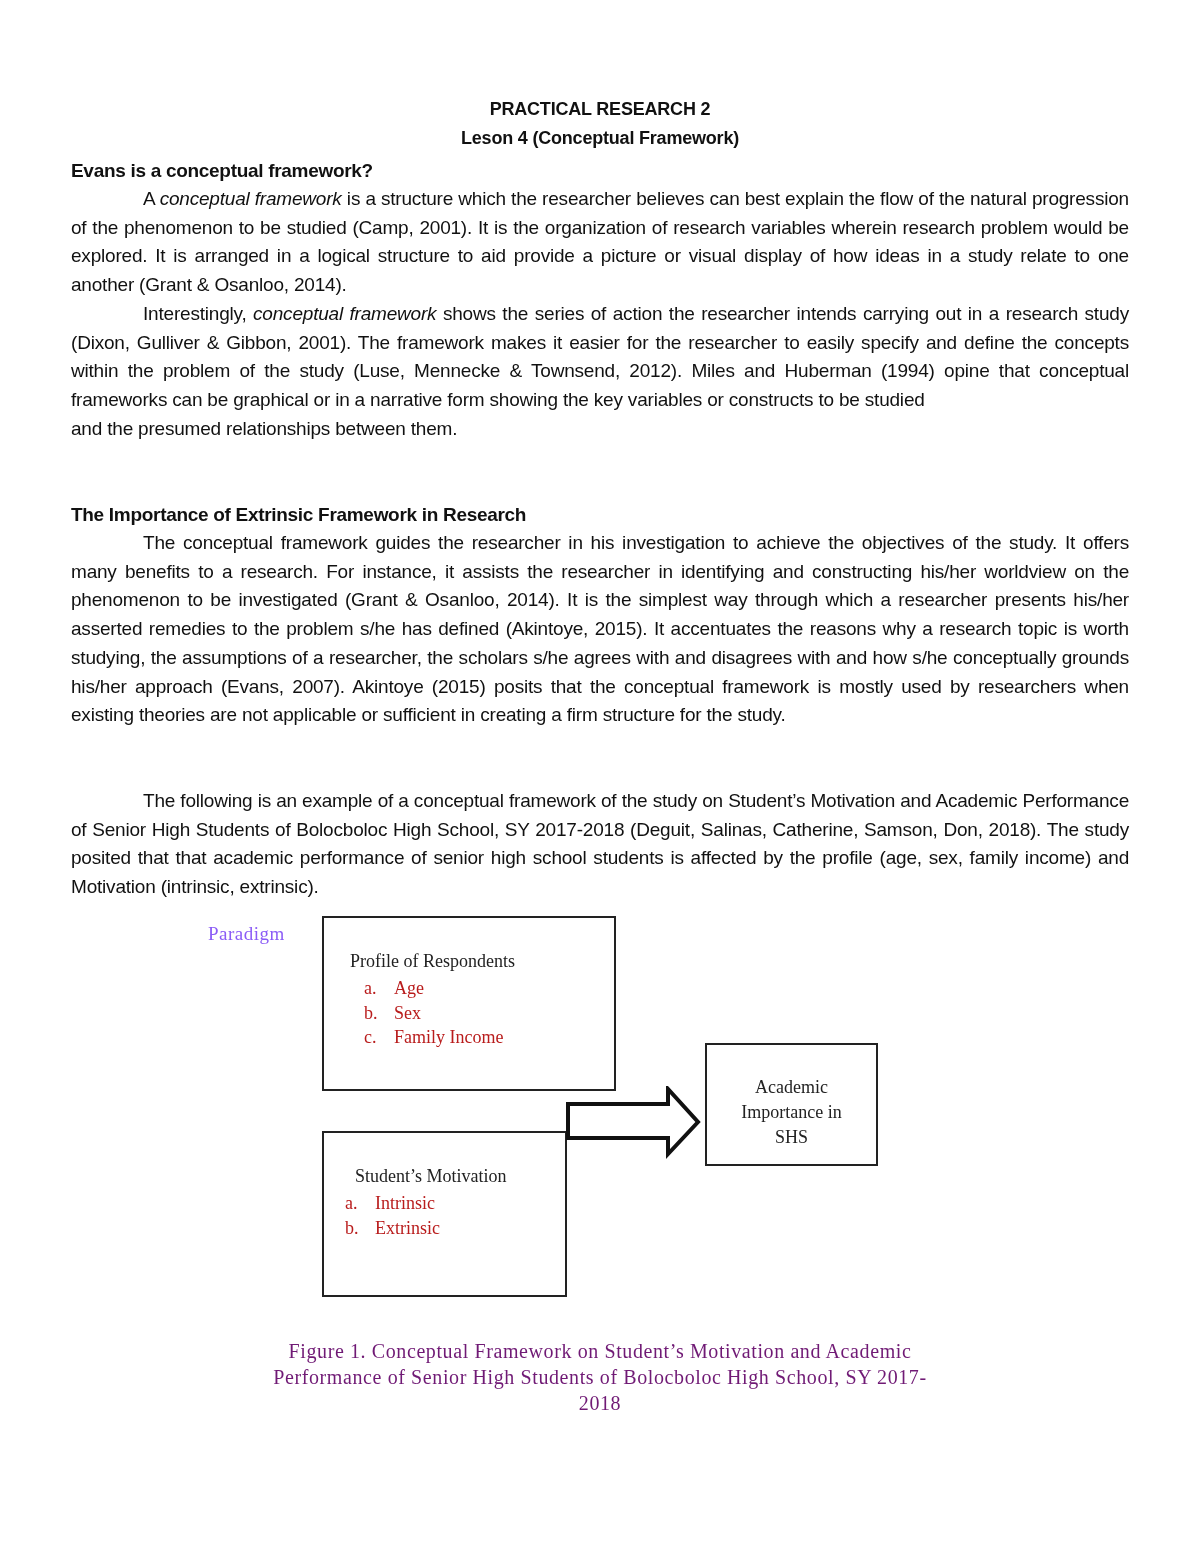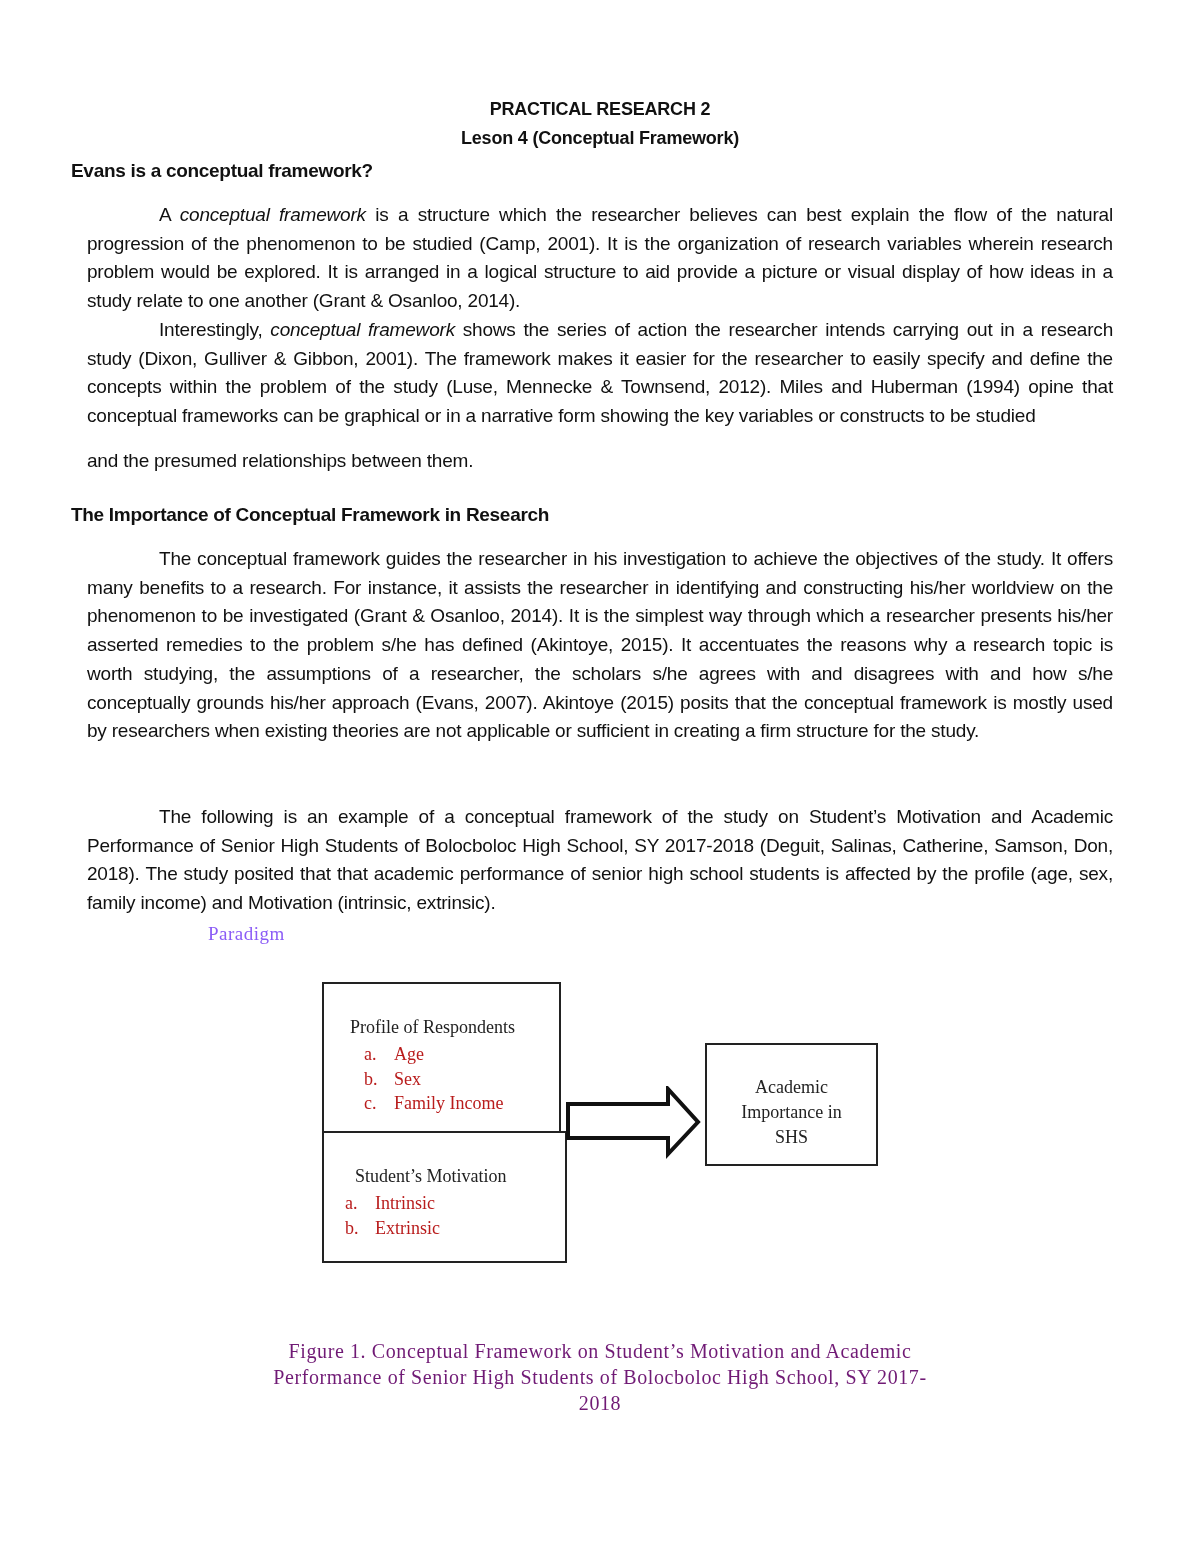--- a/index.html
+++ b/index.html
@@ -8,28 +8,28 @@
   .sans { font-family: "Liberation Sans", "DejaVu Sans", sans-serif; }
   .serif { font-family: "Liberation Serif", "DejaVu Serif", serif; }
 
   .title { position: absolute; left: 0; width: 1200px; text-align: center; font-weight: bold; font-size: 18px; letter-spacing: -0.2px; margin-top: 24px; }
   .t1 { top: 75px; }
   .t2 { top: 104px; }
 
   .h { position: absolute; left: 71px; font-weight: bold; font-size: 19px; letter-spacing: -0.3px; }
   .para { position: absolute; left: 71px; width: 1058px; font-size: 19px; line-height: 28.7px; text-align: justify; letter-spacing: -0.2px; }
   .para .ind { display: inline-block; width: 72px; }
-  .para p { margin: 16px; }
+  .para p { margin: 0; }
   em { font-style: italic; }
 
   .paradigm { position: absolute; left: 208px; top: 923px; font-size: 19px; letter-spacing: 0.5px; color: #8b5cf6; }
 
   .box { position: absolute; border: 2px solid #222; box-sizing: border-box; background: #fff; }
-  .box-profile { left: 322px; top: 982px; width: 239px; height: 175px; }
-  .box-motiv { left: 322px; top: 1131px; width: 245px; height: 132px; }
+  .box-profile { left: 322px; top: 916px; width: 294px; height: 175px; }
+  .box-motiv { left: 322px; top: 1131px; width: 245px; height: 166px; }
   .box-acad { left: 705px; top: 1043px; width: 173px; height: 123px; }
 
   .box-title { position: absolute; font-size: 18px; color: #222; white-space: nowrap; }
   .list { position: absolute; font-size: 18px; color: #b91c1c; line-height: 24.5px; }
   .list .row { white-space: nowrap; }
   .list .lbl { display: inline-block; width: 30px; }
 
   .acad-text { position: absolute; left: 0; width: 100%; top: 30px; text-align: center; font-size: 18px; line-height: 25px; color: #222; }
 
   .arrow { position: absolute; left: 564px; top: 1086px; }
@@ -48,21 +48,21 @@
 
   <div class="para sans" style="top:185px;">
     <p><span class="ind"></span><span>A </span><em>conceptual framework</em><span> is a structure which the researcher believes can best explain the flow of the natural progression of the phenomenon to be studied (Camp, 2001). It is the organization of research variables wherein research problem would be explored. It is arranged in a logical structure to aid provide a picture or visual display of how ideas in a study relate to one another (Grant &amp; Osanloo, 2014).</span></p>
   </div>
 
   <div class="para sans" style="top:300px;">
     <p><span class="ind"></span><span>Interestingly, </span><em>conceptual framework</em><span> shows the series of action the researcher intends carrying out in a research study (Dixon, Gulliver &amp; Gibbon, 2001). The framework makes it easier for the researcher to easily specify and define the concepts within the problem of the study (Luse, Mennecke &amp; Townsend, 2012). Miles and Huberman (1994) opine that conceptual frameworks can be graphical or in a narrative form showing the key variables or constructs to be studied</span></p>
     <p style="text-align:left;">and the presumed relationships between them.</p>
   </div>
 
-  <div class="h sans" style="top:504px;">The Importance of Conceptual Framework in Research</div>
+  <div class="h sans" style="top:504px;">The Importance of Extrinsic Framework in Research</div>
 
   <div class="para sans" style="top:529px;">
     <p style="text-align-last:left;"><span class="ind"></span><span>The conceptual framework guides the researcher in his investigation to achieve the objectives of the study. It offers many benefits to a research. For instance, it assists the researcher in identifying and constructing his/her worldview on the phenomenon to be investigated (Grant &amp; Osanloo, 2014). It is the simplest way through which a researcher presents his/her asserted remedies to the problem s/he has defined (Akintoye, 2015). It accentuates the reasons why a research topic is worth studying, the assumptions of a researcher, the scholars s/he agrees with and disagrees with and how s/he conceptually grounds his/her approach (Evans, 2007). Akintoye (2015) posits that the conceptual framework is mostly used by researchers when existing theories are not applicable or sufficient in creating a firm structure for the study.</span></p>
   </div>
 
   <div class="para sans" style="top:787px;">
     <p style="text-align-last:left;"><span class="ind"></span><span>The following is an example of a conceptual framework of the study on Student’s Motivation and Academic Performance of Senior High Students of Bolocboloc High School, SY 2017-2018 (Deguit, Salinas, Catherine, Samson, Don, 2018). The study posited that that academic performance of senior high school students is affected by the profile (age, sex, family income) and Motivation (intrinsic, extrinsic).</span></p>
   </div>
 
   <div class="paradigm serif">Paradigm</div>

